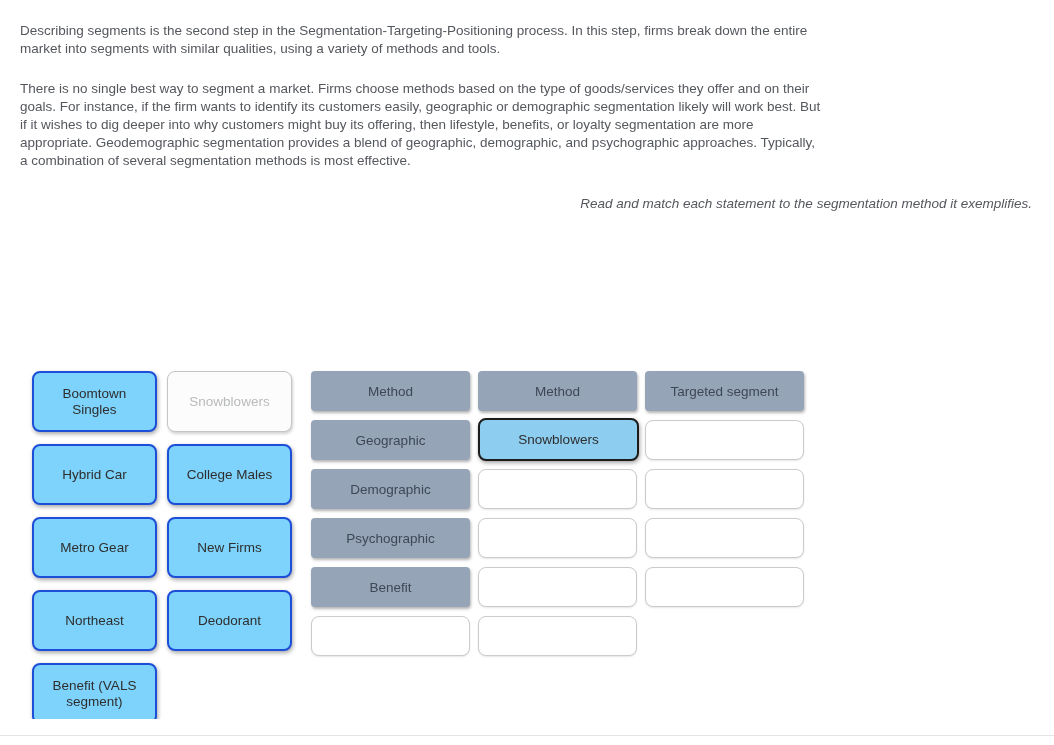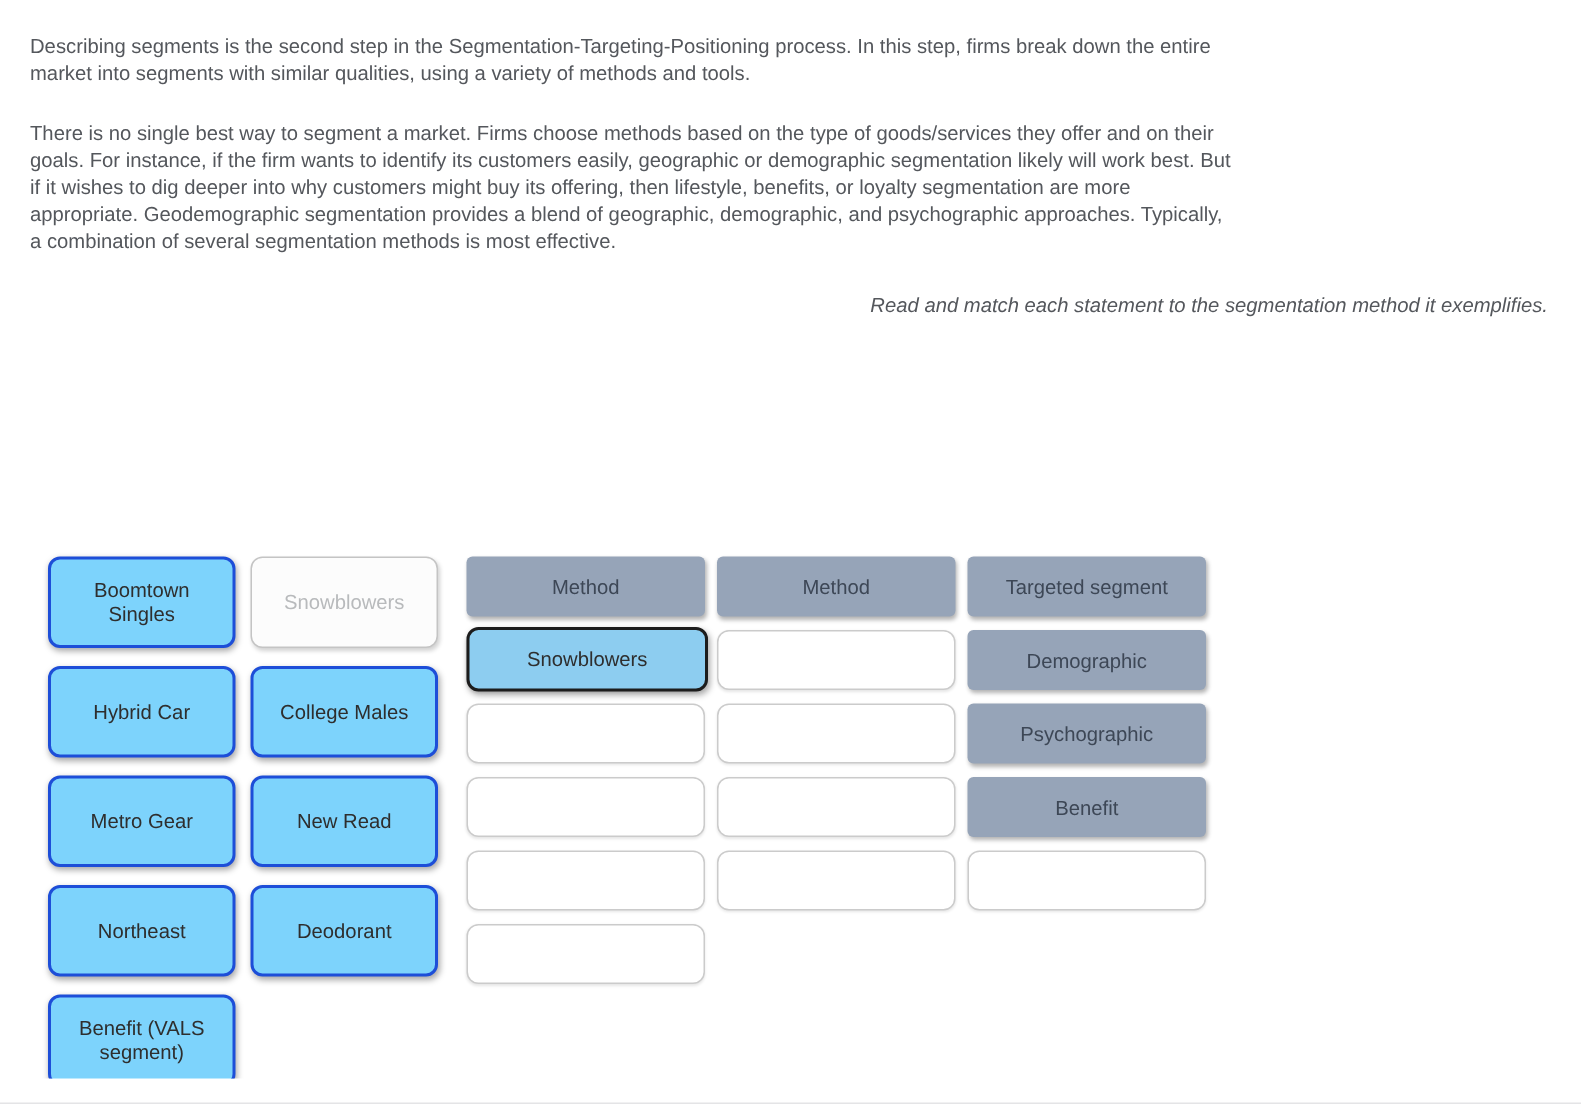--- a/index.html
+++ b/index.html
@@ -115,32 +115,33 @@
     <p class="instruction">Read and match each statement to the segmentation method it exemplifies.</p>
   </div>
 
   <div class="card-grid">
     <div class="card">Boomtown
 Singles</div>
     <div class="card used">Snowblowers</div>
     <div class="card">Hybrid Car</div>
     <div class="card">College Males</div>
     <div class="card">Metro Gear</div>
-    <div class="card">New Read</div>
+    <div class="card">New Firms</div>
     <div class="card">Northeast</div>
     <div class="card">Deodorant</div>
     <div class="card">Benefit (VALS
 segment)</div>
   </div>
 
   <div class="match-table">
     <div class="th">Method</div>
     <div class="th">Method</div>
     <div class="th">Targeted segment</div>
 
+    <div class="method-cell">Geographic</div>
     <div class="drop-zone">
       <div class="placed-card">Snowblowers</div>
     </div>
     <div class="drop-zone"></div>
 
     <div class="method-cell">Demographic</div>
     <div class="drop-zone"></div>
     <div class="drop-zone"></div>
 
     <div class="method-cell">Psychographic</div>

